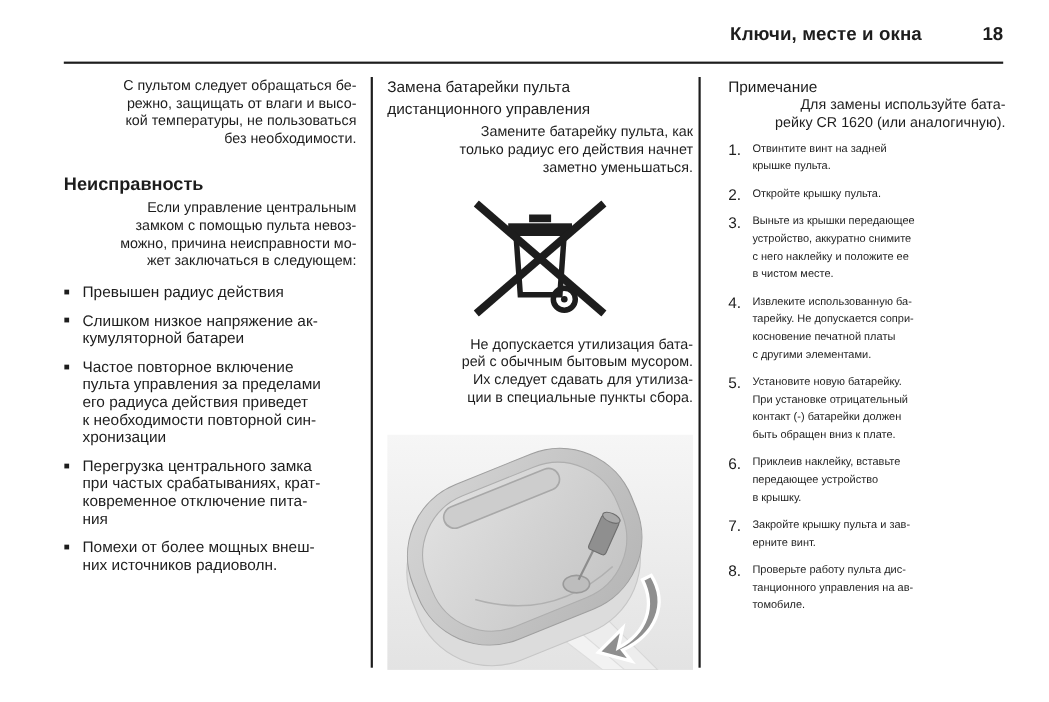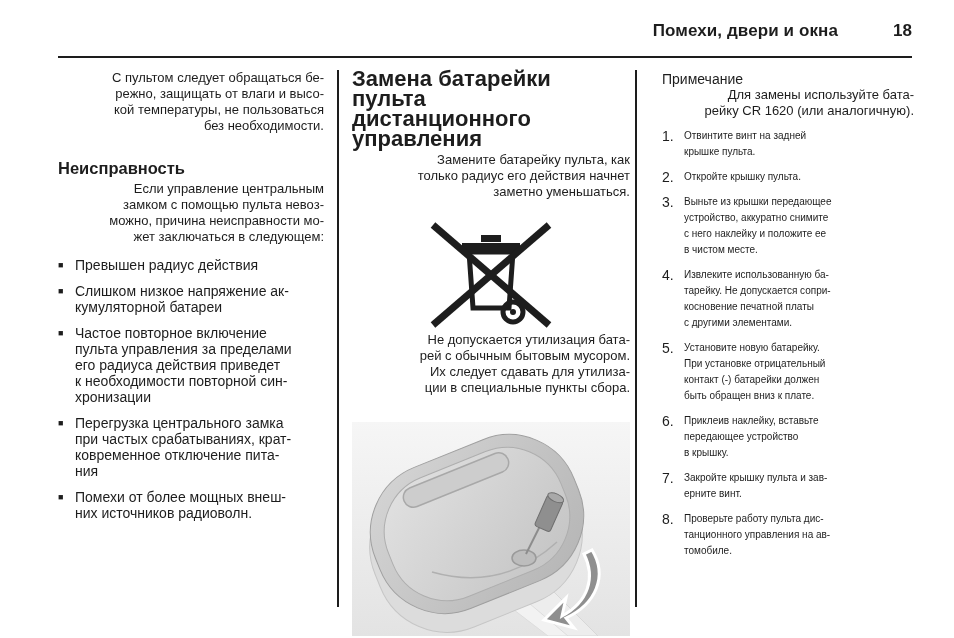--- a/index.html
+++ b/index.html
@@ -37,51 +37,51 @@
   .col-2 { left: 352px; width: 278px; top: 69px; }
   .col-3 { left: 662px; width: 252px; top: 71px; }
 
   p, .pre { font-size: 13px; line-height: 16px; white-space: pre-line; text-align: right; }
 
   .h-sub {        
     font-size: 16.5px; font-weight: bold; line-height: 20px;
     margin-top: 24px; margin-bottom: 3px;
   }
   .h-main {       
-    font-size: 22px; font-weight: bold; line-height: 20px;
+    font-size: 14px; font-weight: normal; line-height: 20px;
     white-space: pre-line; margin-bottom: 3px;
   }
   .h-note {       
     font-size: 14px; font-weight: normal; line-height: 16px;
   }
 
   ul.bullets { list-style: none; margin-top: 12px; }
   ul.bullets li { display: flex; margin-bottom: 10px; }
   ul.bullets .bullet {
     flex: 0 0 17px; font-size: 9px; line-height: 16px; color: #1d1d1d;
   }
   ul.bullets .btxt { font-size: 14px; line-height: 16px; white-space: pre-line; }
 
   ol.steps { list-style: none; margin-top: 7px; }
   ol.steps li { display: flex; margin-top: 9px; }
   ol.steps .num { flex: 0 0 22px; font-size: 14px; line-height: 16px; }
   ol.steps .txt { font-size: 10px; line-height: 16px; white-space: pre-line; }
 
   .weee-wrap { width: 150px; margin: 22px auto 0 auto; }
-  .disposal { }
+  .disposal { margin-top: 12px; }
   .illustration {
     margin-top: 26px; width: 278px; height: 214px; display: block;
   }
 </style>
 </head>
 <body>
 
 <div class="page">
 
-  <span class="hdr-title">Помехи, двери и окна</span>
+  <span class="hdr-title">Ключи, месте и окна</span>
   <span class="hdr-num">18</span>
   <div class="hrule"></div>
 
   <div class="vdiv vdiv-1"></div>
   <div class="vdiv vdiv-2"></div>
 
   <section class="col col-1">
     <p>С пультом следует обращаться бе-
 режно, защищать от влаги и высо-
 кой температуры, не пользоваться

